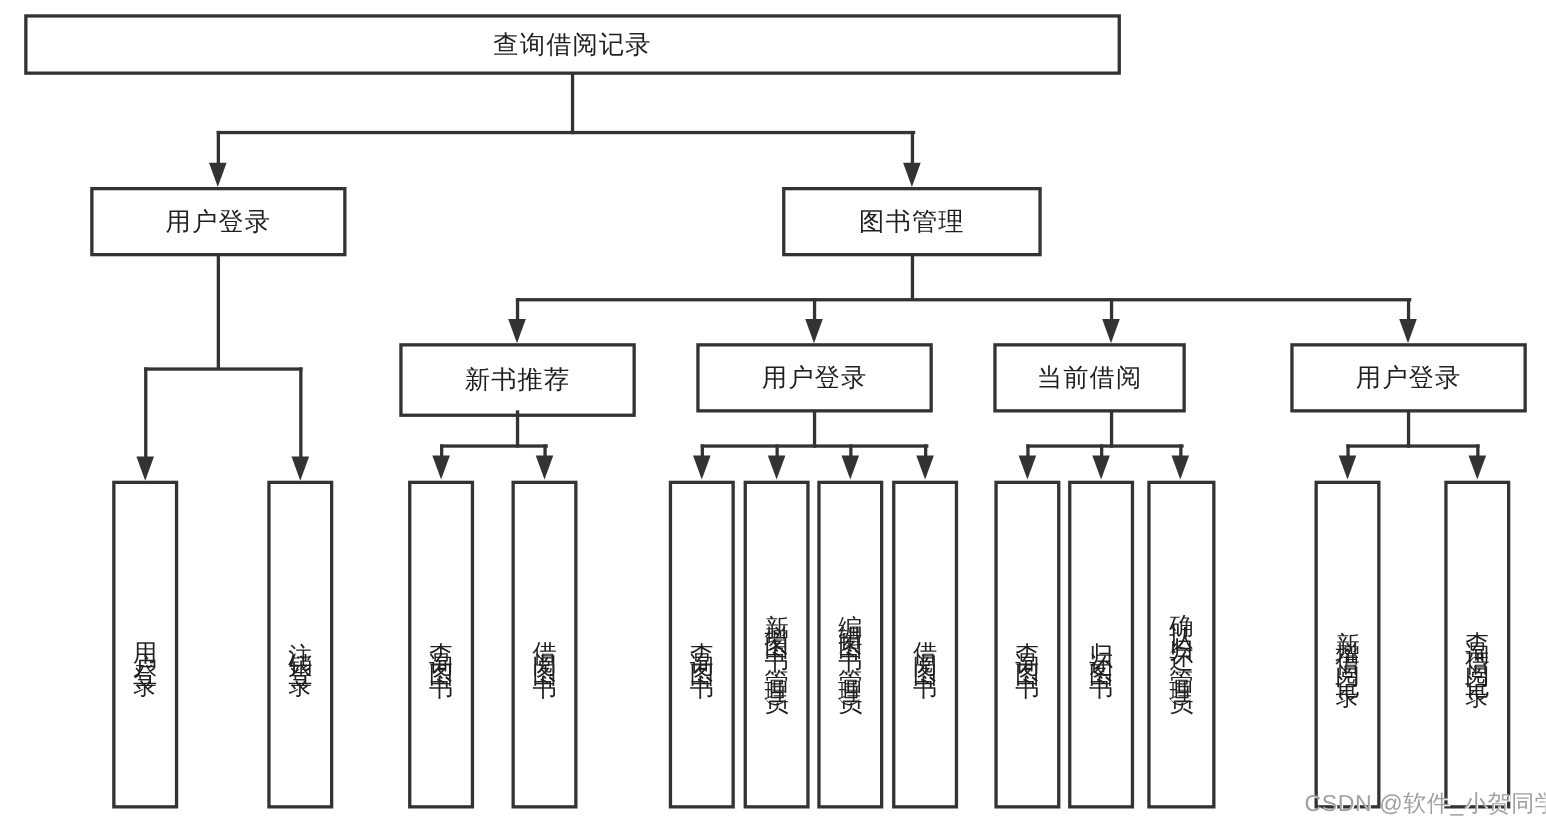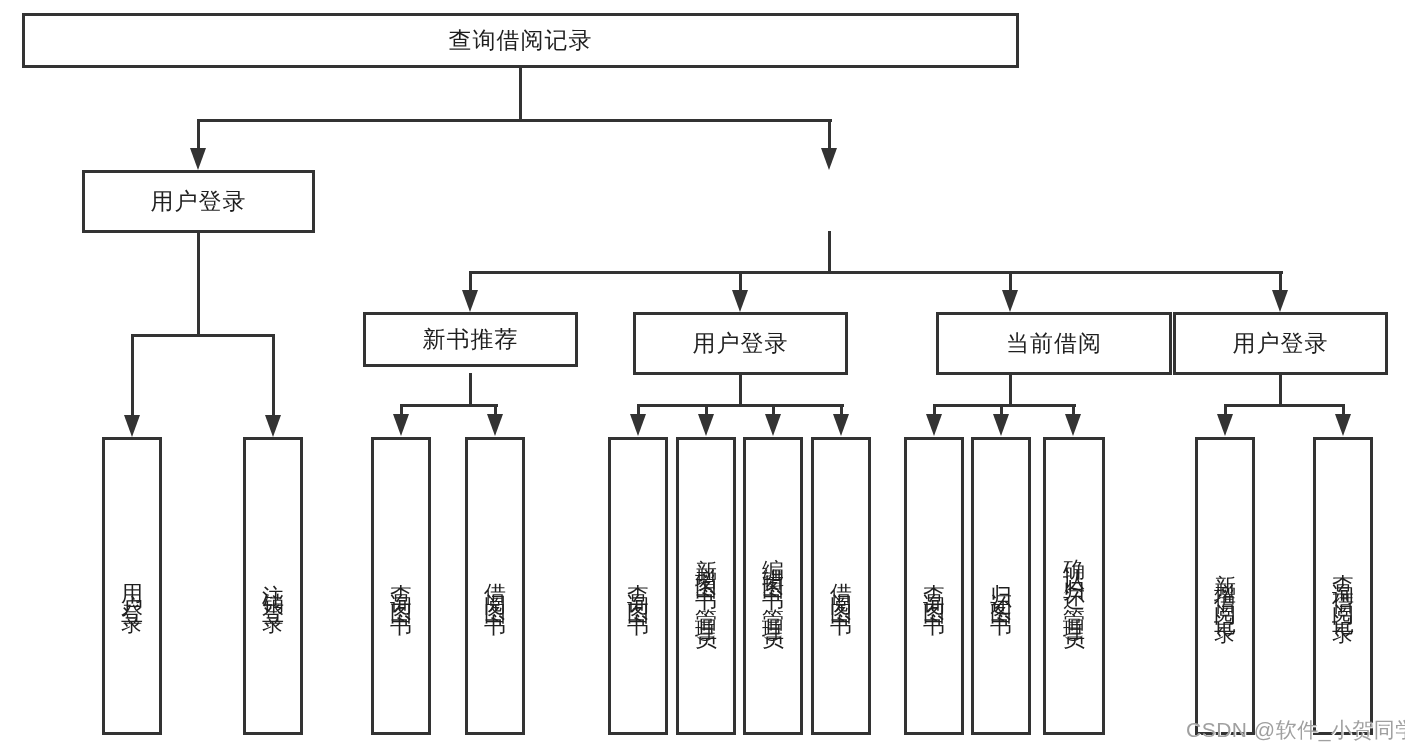--- a/index.html
+++ b/index.html
@@ -72,42 +72,43 @@
   <div class="box" style="left:22px;top:13px;width:997px;height:55px">查询借阅记录</div>
 
   <div class="vline" style="left:519px;top:66px;width:3px;height:56px"></div>
   <div class="hline" style="left:197px;top:119px;width:635px;height:3px"></div>
   <div class="vline" style="left:197px;top:119px;width:3px;height:31px"></div>
   <div class="arrowhead" style="left:190px;top:148px"></div>
   <div class="vline" style="left:828px;top:119px;width:3px;height:31px"></div>
   <div class="arrowhead" style="left:821px;top:148px"></div>
 
   <div class="box" style="left:82px;top:170px;width:233px;height:63px">用户登录</div>
+  <div class="box" style="left:711px;top:170px;width:236px;height:63px">图书管理</div>
 
   <div class="vline" style="left:197px;top:231px;width:3px;height:105px"></div>
   <div class="hline" style="left:131px;top:334px;width:144px;height:3px"></div>
   <div class="vline" style="left:131px;top:334px;width:3px;height:83px"></div>
   <div class="arrowhead" style="left:124px;top:415px"></div>
   <div class="vline" style="left:272px;top:334px;width:3px;height:83px"></div>
   <div class="arrowhead" style="left:265px;top:415px"></div>
 
   <div class="vline" style="left:828px;top:231px;width:3px;height:42px"></div>
   <div class="hline" style="left:469px;top:271px;width:814px;height:3px"></div>
   <div class="vline" style="left:469px;top:271px;width:3px;height:21px"></div>
   <div class="arrowhead" style="left:462px;top:290px"></div>
   <div class="vline" style="left:739px;top:271px;width:3px;height:21px"></div>
   <div class="arrowhead" style="left:732px;top:290px"></div>
   <div class="vline" style="left:1009px;top:271px;width:3px;height:21px"></div>
   <div class="arrowhead" style="left:1002px;top:290px"></div>
   <div class="vline" style="left:1279px;top:271px;width:3px;height:21px"></div>
   <div class="arrowhead" style="left:1272px;top:290px"></div>
 
-  <div class="box" style="left:363px;top:312px;width:215px;height:55px">新书推荐</div>
+  <div class="box" style="left:363px;top:312px;width:215px;height:67px">新书推荐</div>
   <div class="box" style="left:633px;top:312px;width:215px;height:63px">用户登录</div>
-  <div class="box" style="left:936px;top:312px;width:236px;height:63px">当前借阅</div>
+  <div class="box" style="left:903px;top:312px;width:175px;height:63px">当前借阅</div>
   <div class="box" style="left:1173px;top:312px;width:215px;height:63px">用户登录</div>
 
   <div class="vline" style="left:469px;top:373px;width:3px;height:34px"></div>
   <div class="hline" style="left:400px;top:404px;width:98px;height:3px"></div>
   <div class="vline" style="left:400px;top:404px;width:3px;height:12px"></div>
   <div class="arrowhead" style="left:393px;top:414px"></div>
   <div class="vline" style="left:494px;top:404px;width:3px;height:12px"></div>
   <div class="arrowhead" style="left:487px;top:414px"></div>
 
   <div class="vline" style="left:739px;top:373px;width:3px;height:34px"></div>

